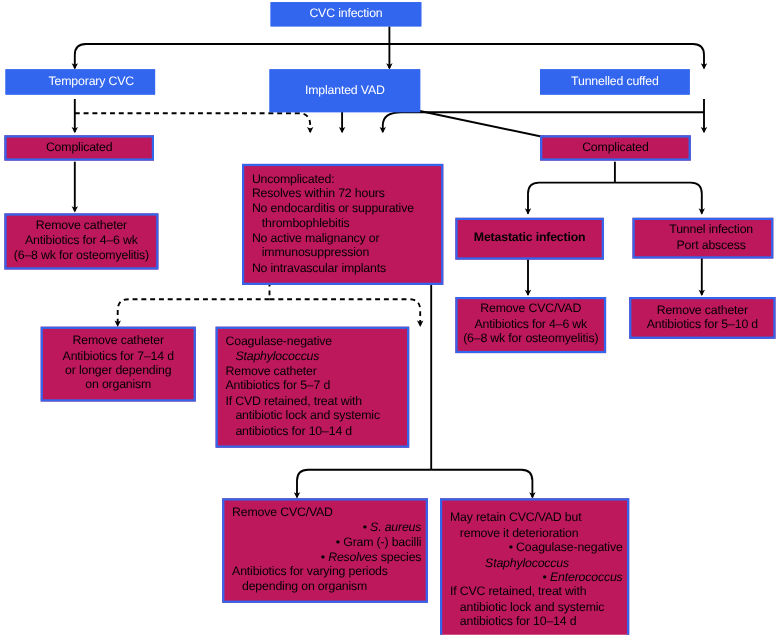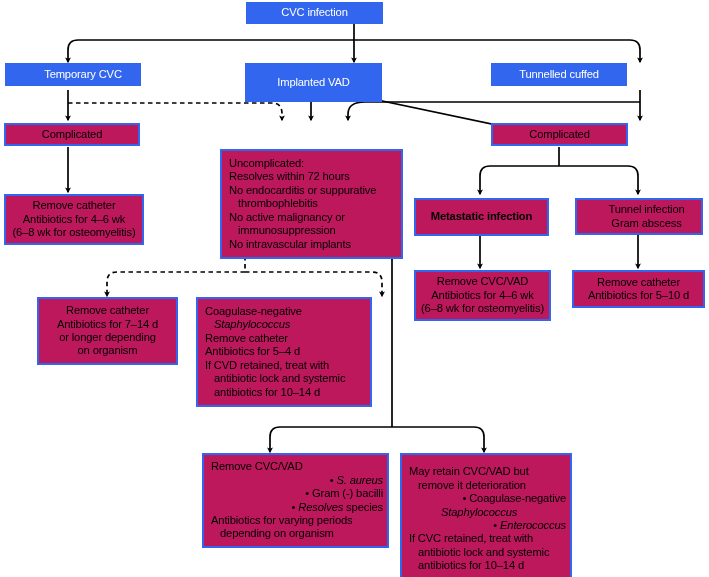--- a/index.html
+++ b/index.html
@@ -132,21 +132,21 @@
     </span>
   </div>
 
   <div class="node" style="left:414px;top:198px;width:135px;height:38px;font-weight:bold;">
     <span class="txt">Metastatic infection</span>
   </div>
 
   <div class="node" style="left:575px;top:198px;width:128px;height:37px;padding-left:15px;">
     <span class="txt">
       <span>Tunnel infection</span><br>
-      <span>Gram abscess</span>
+      <span>Port abscess</span>
     </span>
   </div>
 
   <div class="node" style="left:414px;top:270px;width:137px;height:51px;">
     <span class="txt">
       <span>Remove CVC/VAD</span><br>
       <span>Antibiotics for 4–6 wk</span><br>
       <span>(6–8 wk for osteomyelitis)</span>
     </span>
   </div>
@@ -165,21 +165,21 @@
       <span>or longer depending</span><br>
       <span>on organism</span>
     </span>
   </div>
 
   <div class="node lefttext" style="left:196px;top:297px;width:176px;height:110px;">
     <span class="txt">
       <span>Coagulase-negative</span><br>
       <em class="ind">Staphylococcus</em>
       <span>Remove catheter</span><br>
-      <span>Antibiotics for 5–4 d</span><br>
+      <span>Antibiotics for 5–7 d</span><br>
       <span>If CVD retained, treat with</span><br>
       <span class="ind">antibiotic lock and systemic</span>
       <span class="ind">antibiotics for 10–14 d</span>
     </span>
   </div>
 
   <div class="node lefttext" style="left:202px;top:453px;width:187px;height:95px;">
     <span class="txt">
       <span>Remove CVC/VAD</span><br>
       <span class="bul">•&nbsp;<em>S. aureus</em></span>

